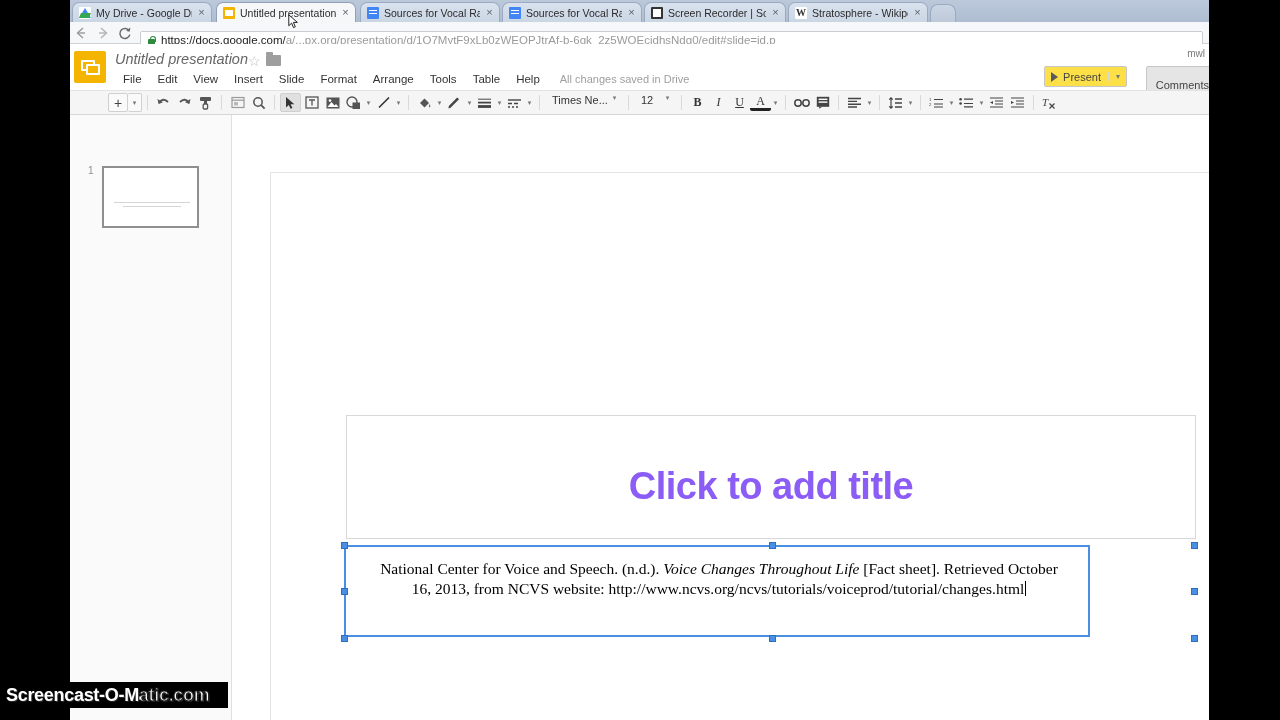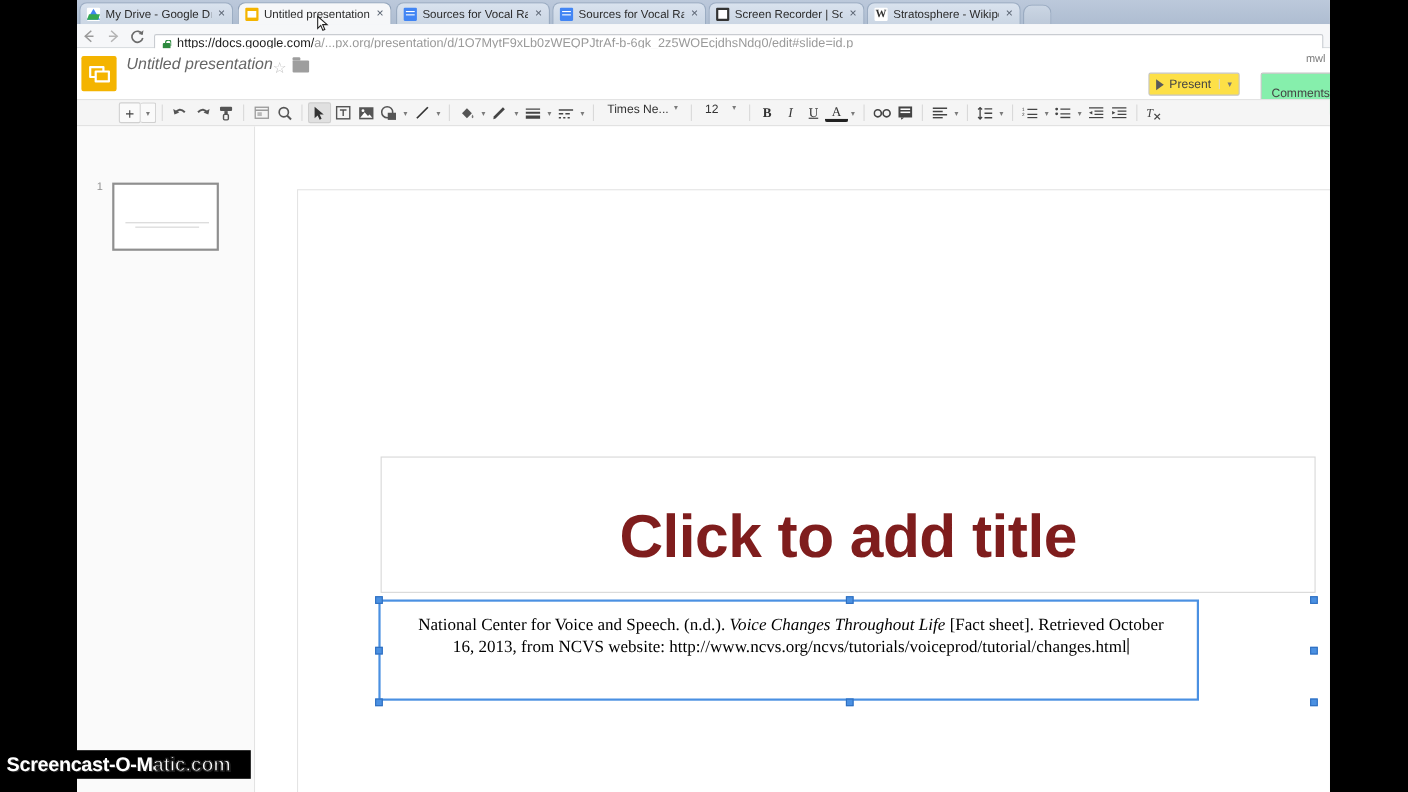--- a/index.html
+++ b/index.html
@@ -121,21 +121,21 @@
   .presentbtn {
     position:absolute; right:82px; top:22px; height:21px;
     border:1px solid #c6c6c6; border-radius:2px; background:#fde047;
     display:flex; align-items:center; padding:0 6px; font-size:11px; color:#444;
   }
   .presentbtn .ptri { width:0;height:0;border-left:7px solid #5a5a5a;
     border-top:5px solid transparent;border-bottom:5px solid transparent; margin-right:5px;}
   .presentbtn .pcaret { margin-left:7px; color:#777; font-size:8px; border-left:1px solid #d6d6d6; padding-left:7px; }
   .commentsbtn {
     position:absolute; right:-10px; top:22px; height:38px;
-    border:1px solid #c6c6c6; border-radius:2px; background:#86efac;
+    border:1px solid #c6c6c6; border-radius:2px; background:#e5e5e5;
     display:flex; align-items:center; padding:0 9px; font-size:11px; color:#444;
   }
 
   
   .toolbar {
     position:absolute; left:0; top:46px; width:1139px; height:25px;
     background:#f5f5f5; border-top:1px solid #e3e3e3; border-bottom:1px solid #d6d6d6;
     display:flex; align-items:center; padding-left:38px;
   }
   .tbsep { width:1px; height:15px; background:#d9d9d9; margin:0 5px; flex:0 0 1px; }
@@ -170,21 +170,21 @@
     position:absolute; left:38px; top:57px; width:940px; height:562px;
     background:#fff; border:1px solid #e4e4e4;
   }
 
   .titlebox {
     position:absolute; left:75px; top:242px; width:850px; height:124px;
     border:1px solid #d8d8d8;
     display:flex; align-items:center; justify-content:center;
   }
   .titleph {
-    font-size:55px; font-weight:bold; color:#7f1d1d;
+    font-size:38px; font-weight:bold; color:#8b5cf6;
     font-family:"Liberation Sans", sans-serif; letter-spacing:-0.5px;margin-top:19px;
   }
 
   .bodybox {
     position:absolute; left:73px; top:372px; width:746px; height:92px;
     border:2px solid #4a90e2;
   }
   .bodytext {
     position:absolute; left:24px; right:20px; top:12px;
     font-family:"Liberation Serif", serif; font-size:15.5px; color:#000;
@@ -309,20 +309,33 @@
 
     <div class="docheader">
       <div class="appicon">
         <span class="gi1"></span>
             <span class="gi2"></span>
       </div>
       <div class="doctitle">Untitled presentation</div>
       <div class="star">☆</div>
       <div class="folder"></div>
 
+      <div class="menubar">
+        <div class="menuitem">File</div>
+        <div class="menuitem">Edit</div>
+        <div class="menuitem">View</div>
+        <div class="menuitem">Insert</div>
+        <div class="menuitem">Slide</div>
+        <div class="menuitem">Format</div>
+        <div class="menuitem">Arrange</div>
+        <div class="menuitem">Tools</div>
+        <div class="menuitem">Table</div>
+        <div class="menuitem">Help</div>
+        <div class="savedtxt">All changes saved in Drive</div>
+      </div>
 
       <div class="acct">mwl</div>
       <div class="presentbtn">
         <span class="ptri"></span>
         <span>Present</span>
         <span class="pcaret">▾</span>
       </div>
       <div class="commentsbtn">
         <span>Comments</span>
       </div>

